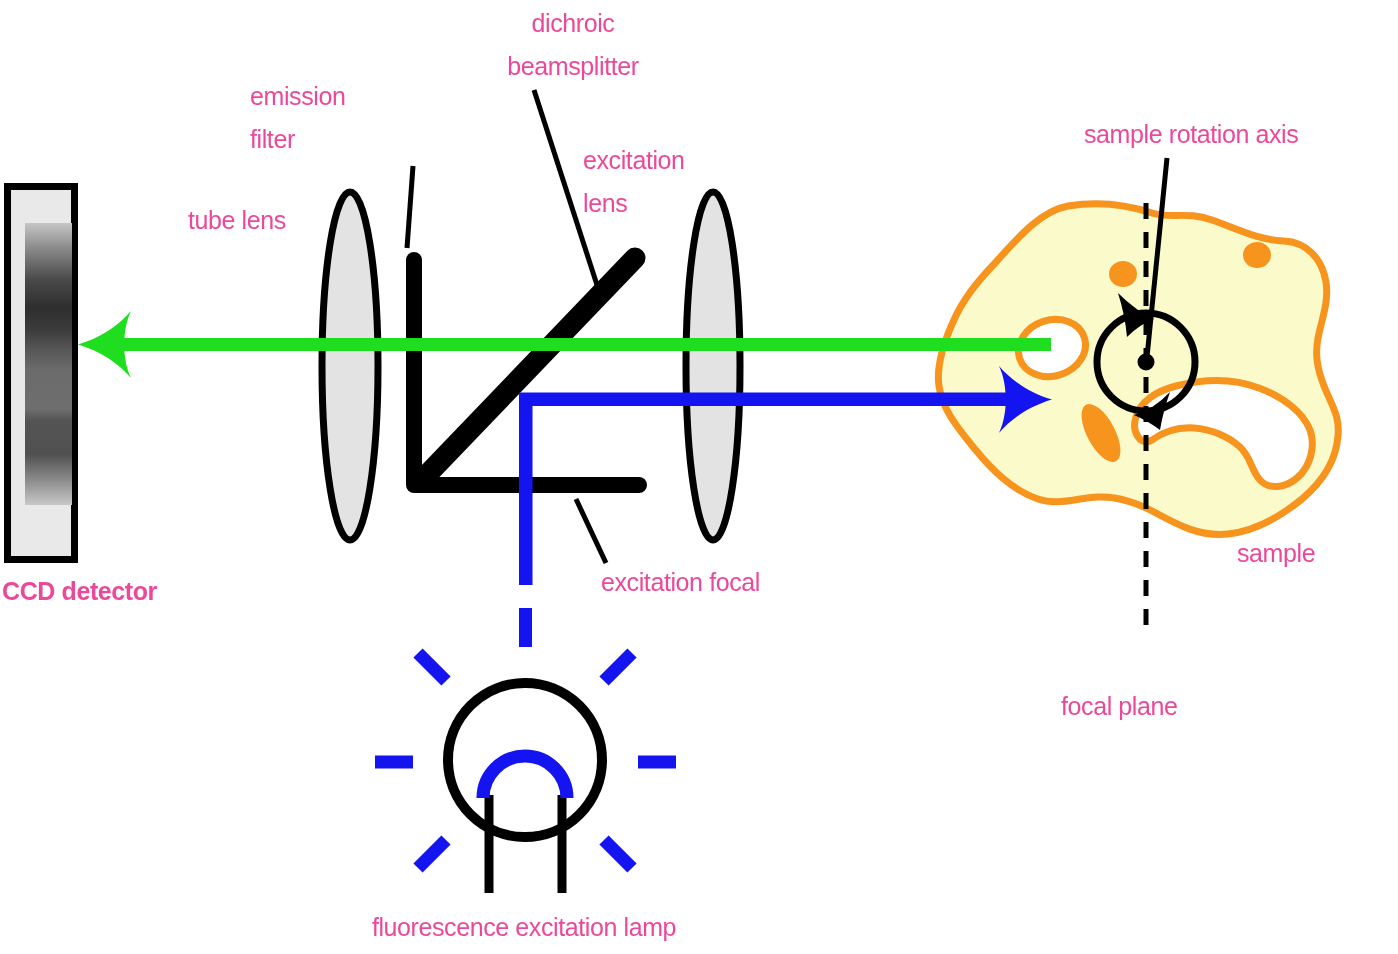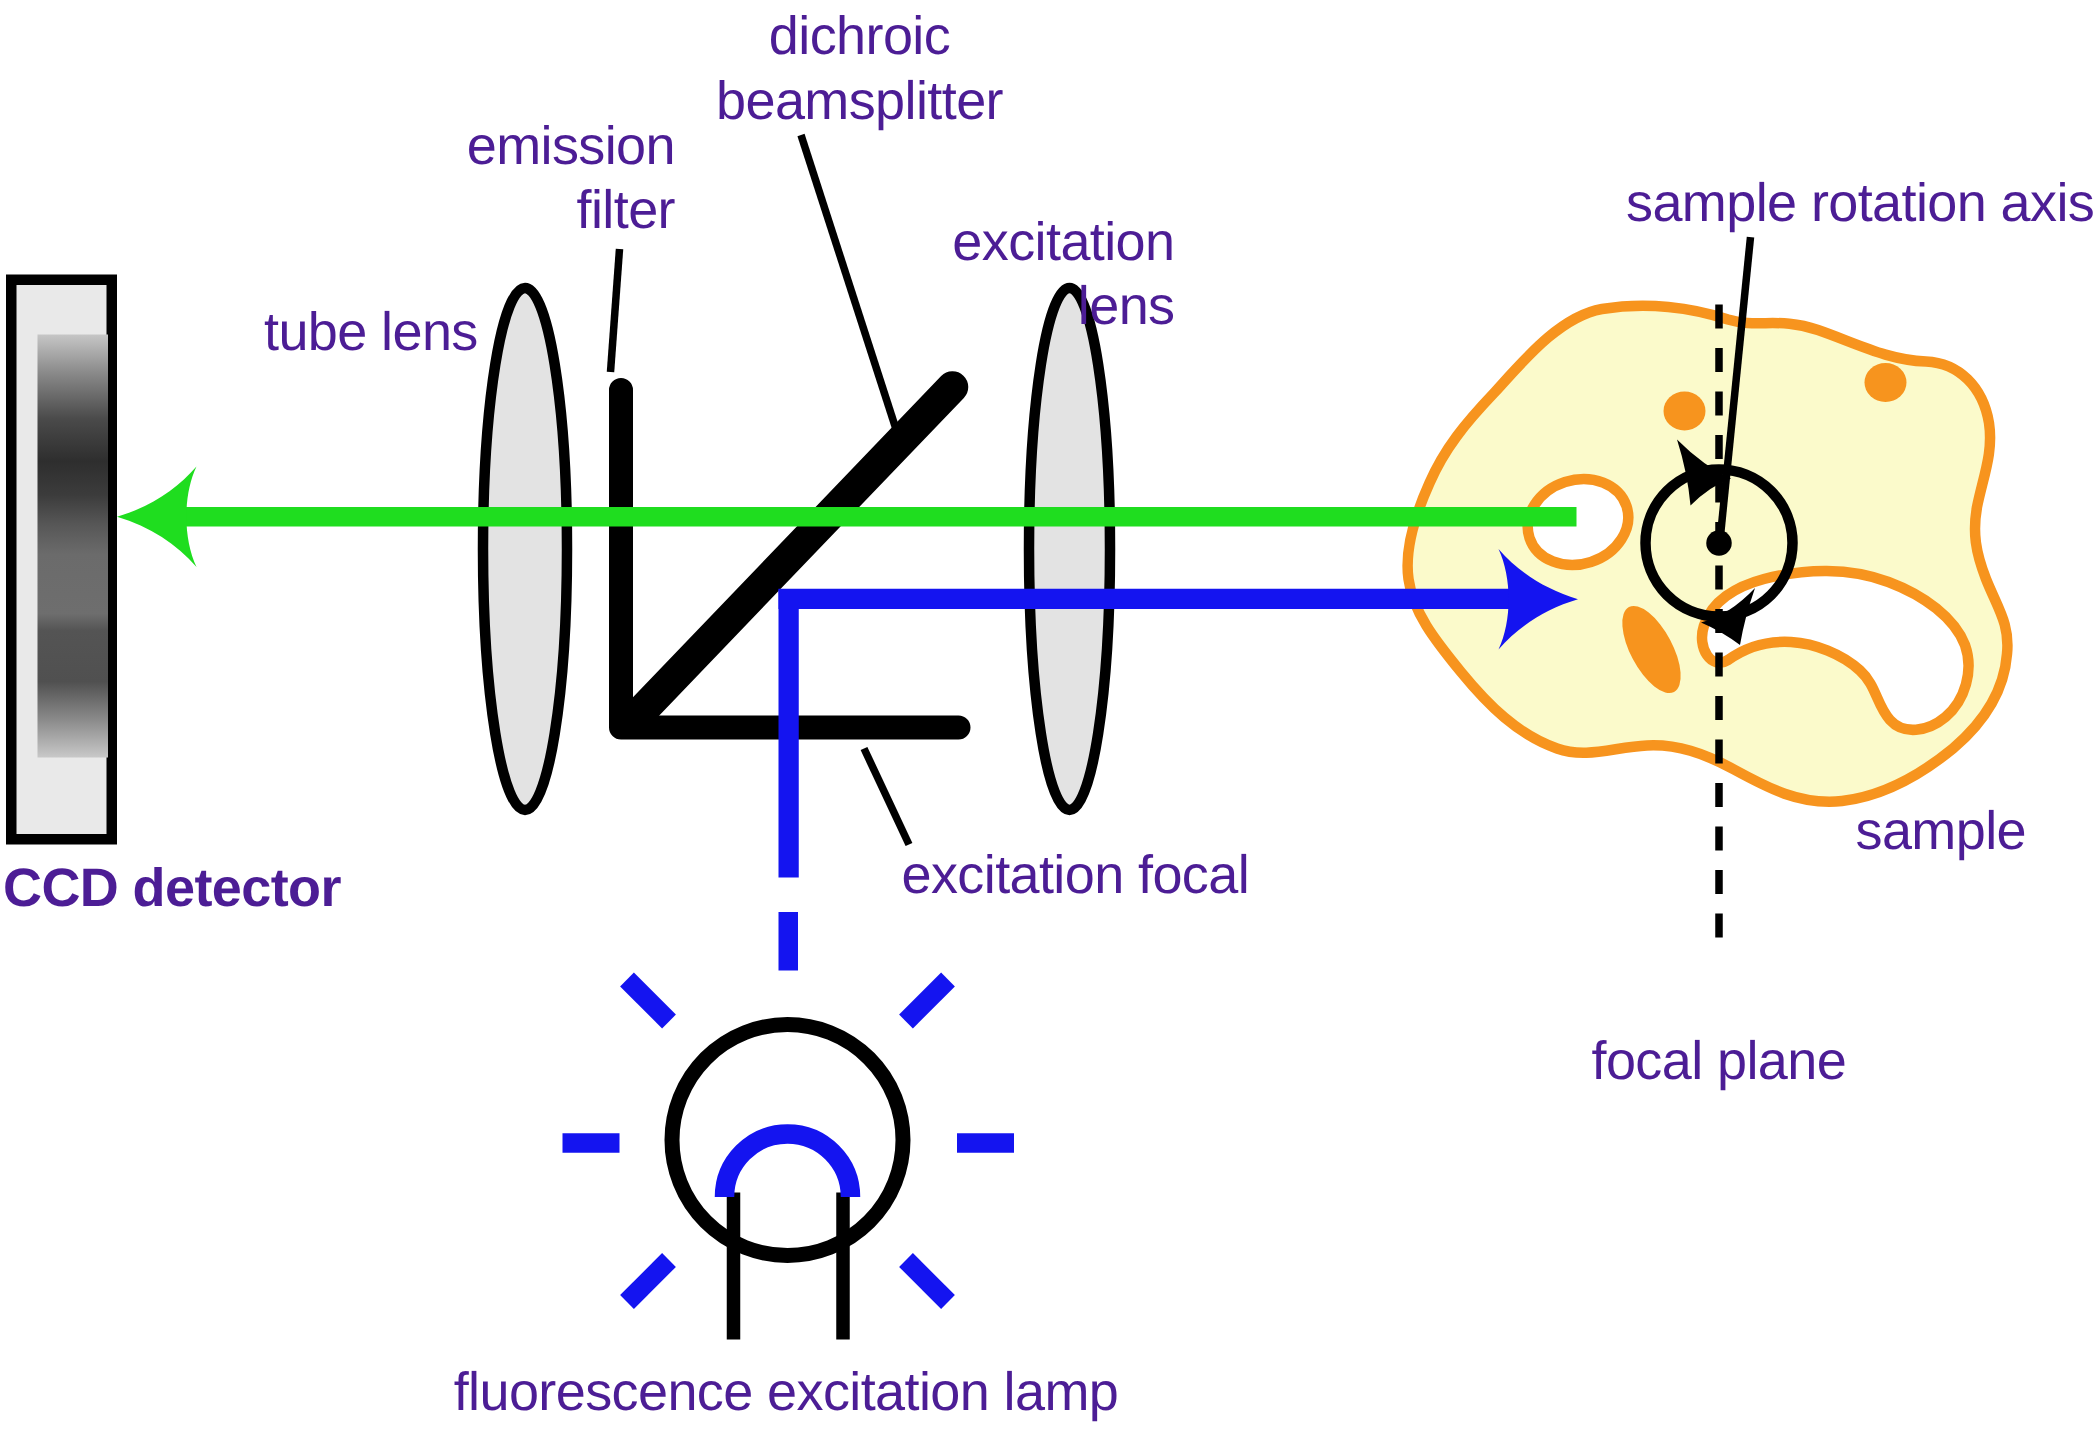--- a/index.html
+++ b/index.html
@@ -2,25 +2,25 @@
 <html><head>
 <meta charset="utf-8">
 <style>
   html,body{margin:0;padding:0;background:#fff;}
   #stage{
     position:relative;width:1398px;height:954px;background:#ffffff;overflow:hidden;
     font-family:"Liberation Sans", sans-serif;color:#000;
   }
   #stage svg{position:absolute;left:0;top:0;}
   .lbl{
-    position:absolute;font-size:36px;line-height:43px;letter-spacing:-0.4px;
-    white-space:pre;color:#4c1d95;
+    position:absolute;font-size:25px;line-height:43px;letter-spacing:-0.4px;
+    white-space:pre;color:#ec4899;
   }
   .lbl.center{text-align:center;}
-  .lbl.right{text-align:right;}
+  .lbl.right{}
 </style>
 </head>
 <body>
 
 <div id="stage">
 
   <svg width="1398" height="954" viewBox="0 0 1398 954">
     <defs>
       <linearGradient id="ccdGrad" x1="0" y1="0" x2="0" y2="1">
         <stop offset="0" stop-color="#c6c6c6"></stop>
@@ -127,21 +127,21 @@
       <circle cx="1146" cy="362" r="49" fill="none" stroke-width="7" stroke="#000000"></circle>
       <path d="M 1154 319 Q 1136 311 1118 293 Q 1125 315 1127 337 Q 1140 324 1154 319 Z" fill="#000000"></path>
       <path d="M 1134 415 Q 1153 410 1170 392 Q 1163 412 1160 430 Q 1148 421 1134 415 Z" fill="#000000"></path>
       <line x1="1167" y1="158" x2="1147" y2="357" stroke-width="5" stroke="#000000"></line>
       <circle cx="1146" cy="362" r="8.5" fill="#000000"></circle>
     </g>
   </svg>
 
   <div class="lbl" style="left:2px;top:570px;font-weight:bold;">CCD detector</div>
 
-  <div class="lbl" style="left:176px;top:199px;">tube lens</div>
+  <div class="lbl" style="left:188px;top:199px;">tube lens</div>
 
   <div class="lbl right" style="left:250px;top:75px;width:200px;"><span>emission</span><br><span>filter</span></div>
 
   <div class="lbl center" style="left:433px;top:2px;width:280px;"><span>dichroic</span><br><span>beamsplitter</span></div>
 
   <div class="lbl right" style="left:583px;top:139px;width:200px;"><span>excitation</span><br><span>lens</span></div>
 
   <div class="lbl" style="left:601px;top:561px;">excitation focal</div>
 
   <div class="lbl" style="left:1084px;top:113px;">sample rotation axis</div>

